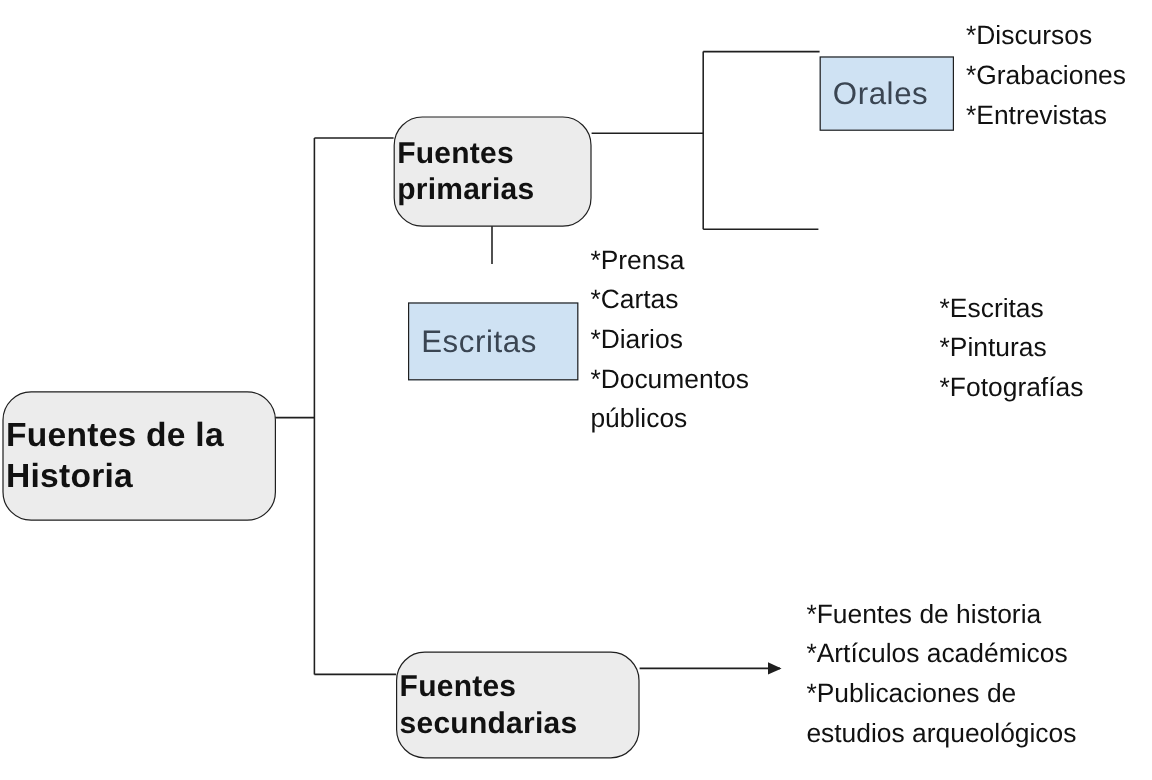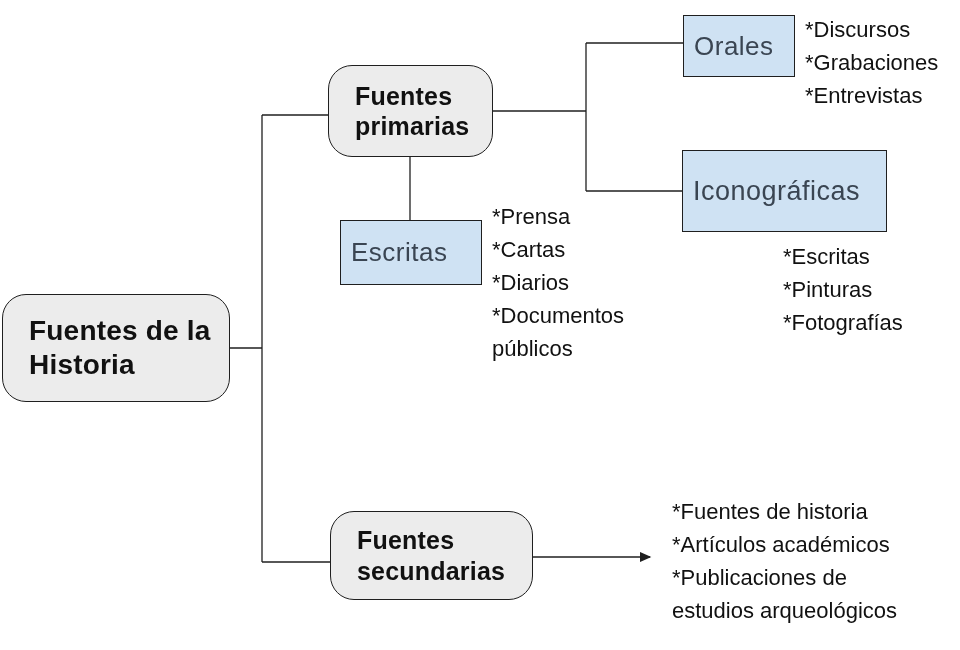--- a/index.html
+++ b/index.html
@@ -21,28 +21,29 @@
     top: 0;
     width: 960px;
     height: 650px;
     pointer-events: none;
   }
   .node {
     position: absolute;
     box-sizing: border-box;
     display: flex;
     align-items: center;
+    margin-top: 32px;
   }
   .node-gray {
     background: var(--gray-box-fill, #ececec);
     border: 1.6px solid var(--border, #1f1f1f);
     border-radius: 24px;
     color: var(--text, #111111);
     font-weight: bold;
-    padding-left: 26px;
+    padding-left: 2px;
     padding-right: 8px;
     line-height: 1.22;
     letter-spacing: 0.2px;
   }
   .node-blue {
     background: var(--blue-box-fill, #cfe2f3);
     border: 1.4px solid var(--border, #1f1f1f);
     border-radius: 0;
     color: var(--blue-box-text, #3a4552);
     font-weight: normal;
@@ -100,23 +101,20 @@
   </div>
 
   <div id="node-secundarias" class="node node-gray">
     <span>Fuentes secundarias</span>
   </div>
 
   <div id="node-orales" class="node node-blue">
     <span>Orales</span>
   </div>
 
-  <div id="node-icono" class="node node-blue">
-    <span>Iconográficas</span>
-  </div>
 
   <div id="node-escritas" class="node node-blue">
     <span>Escritas</span>
   </div>
 
   <div id="list-orales" class="list">
     <div>*Discursos</div>
     <div>*Grabaciones</div>
     <div>*Entrevistas</div>
   </div>

